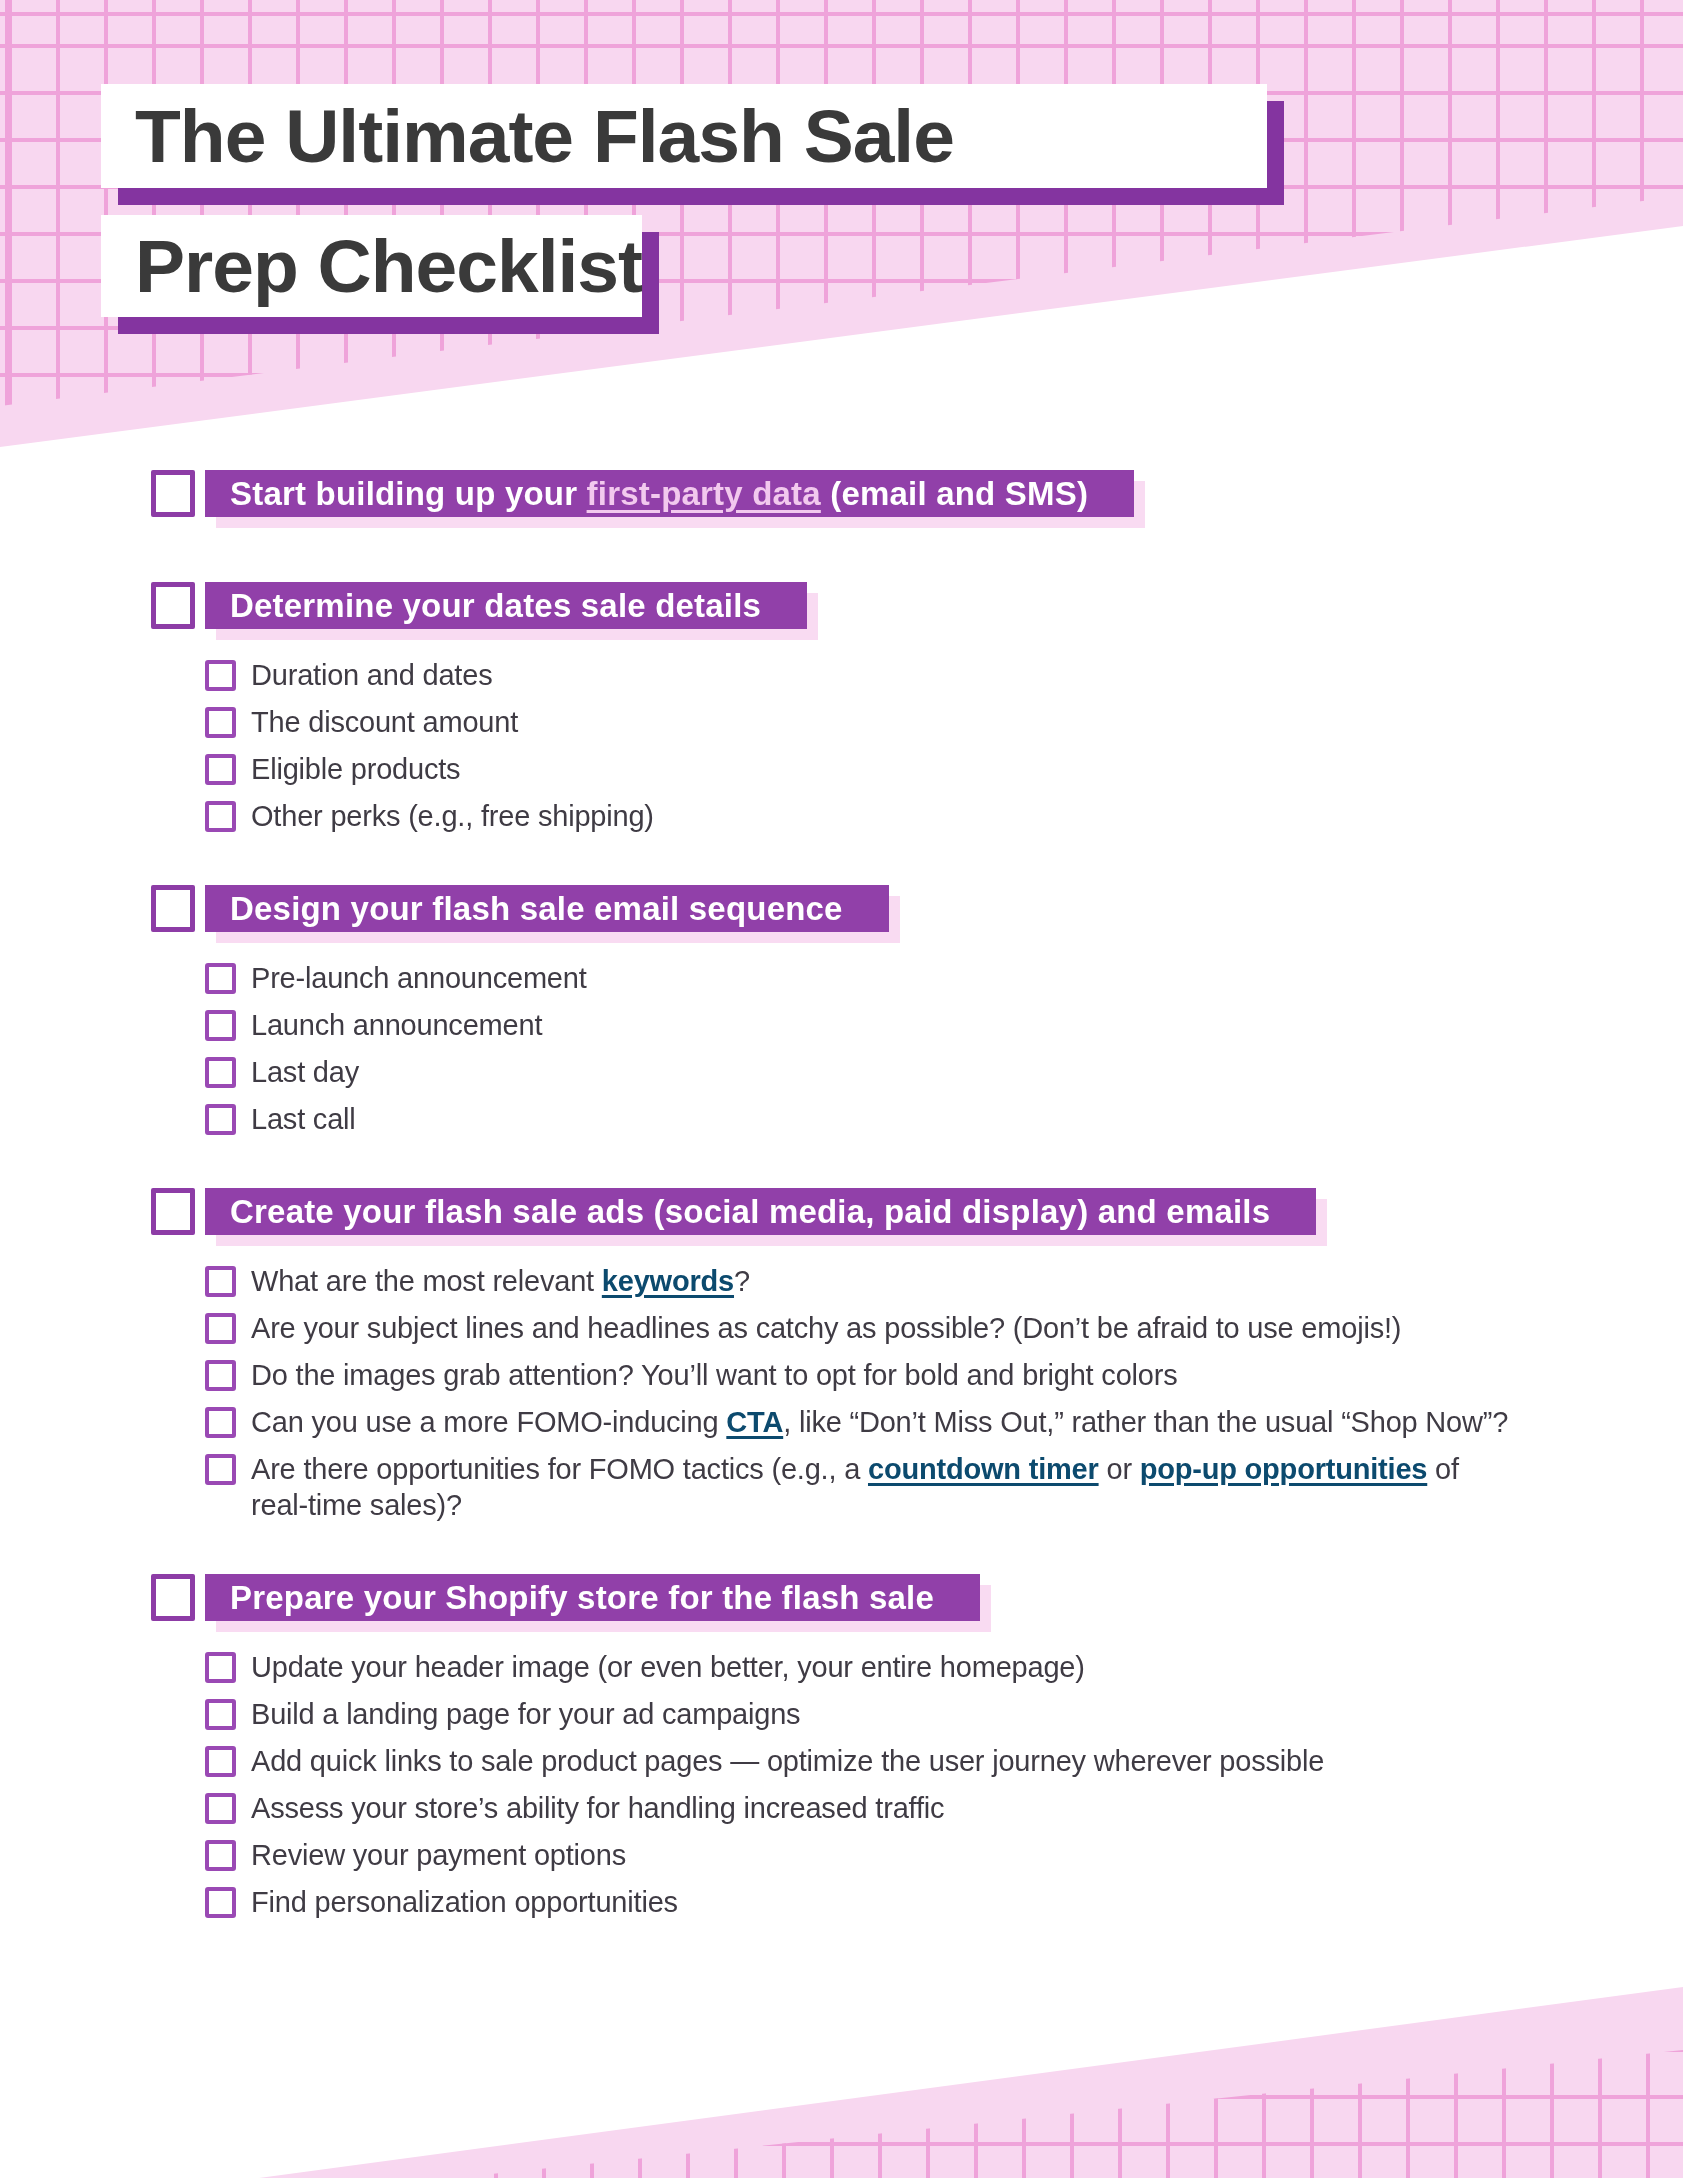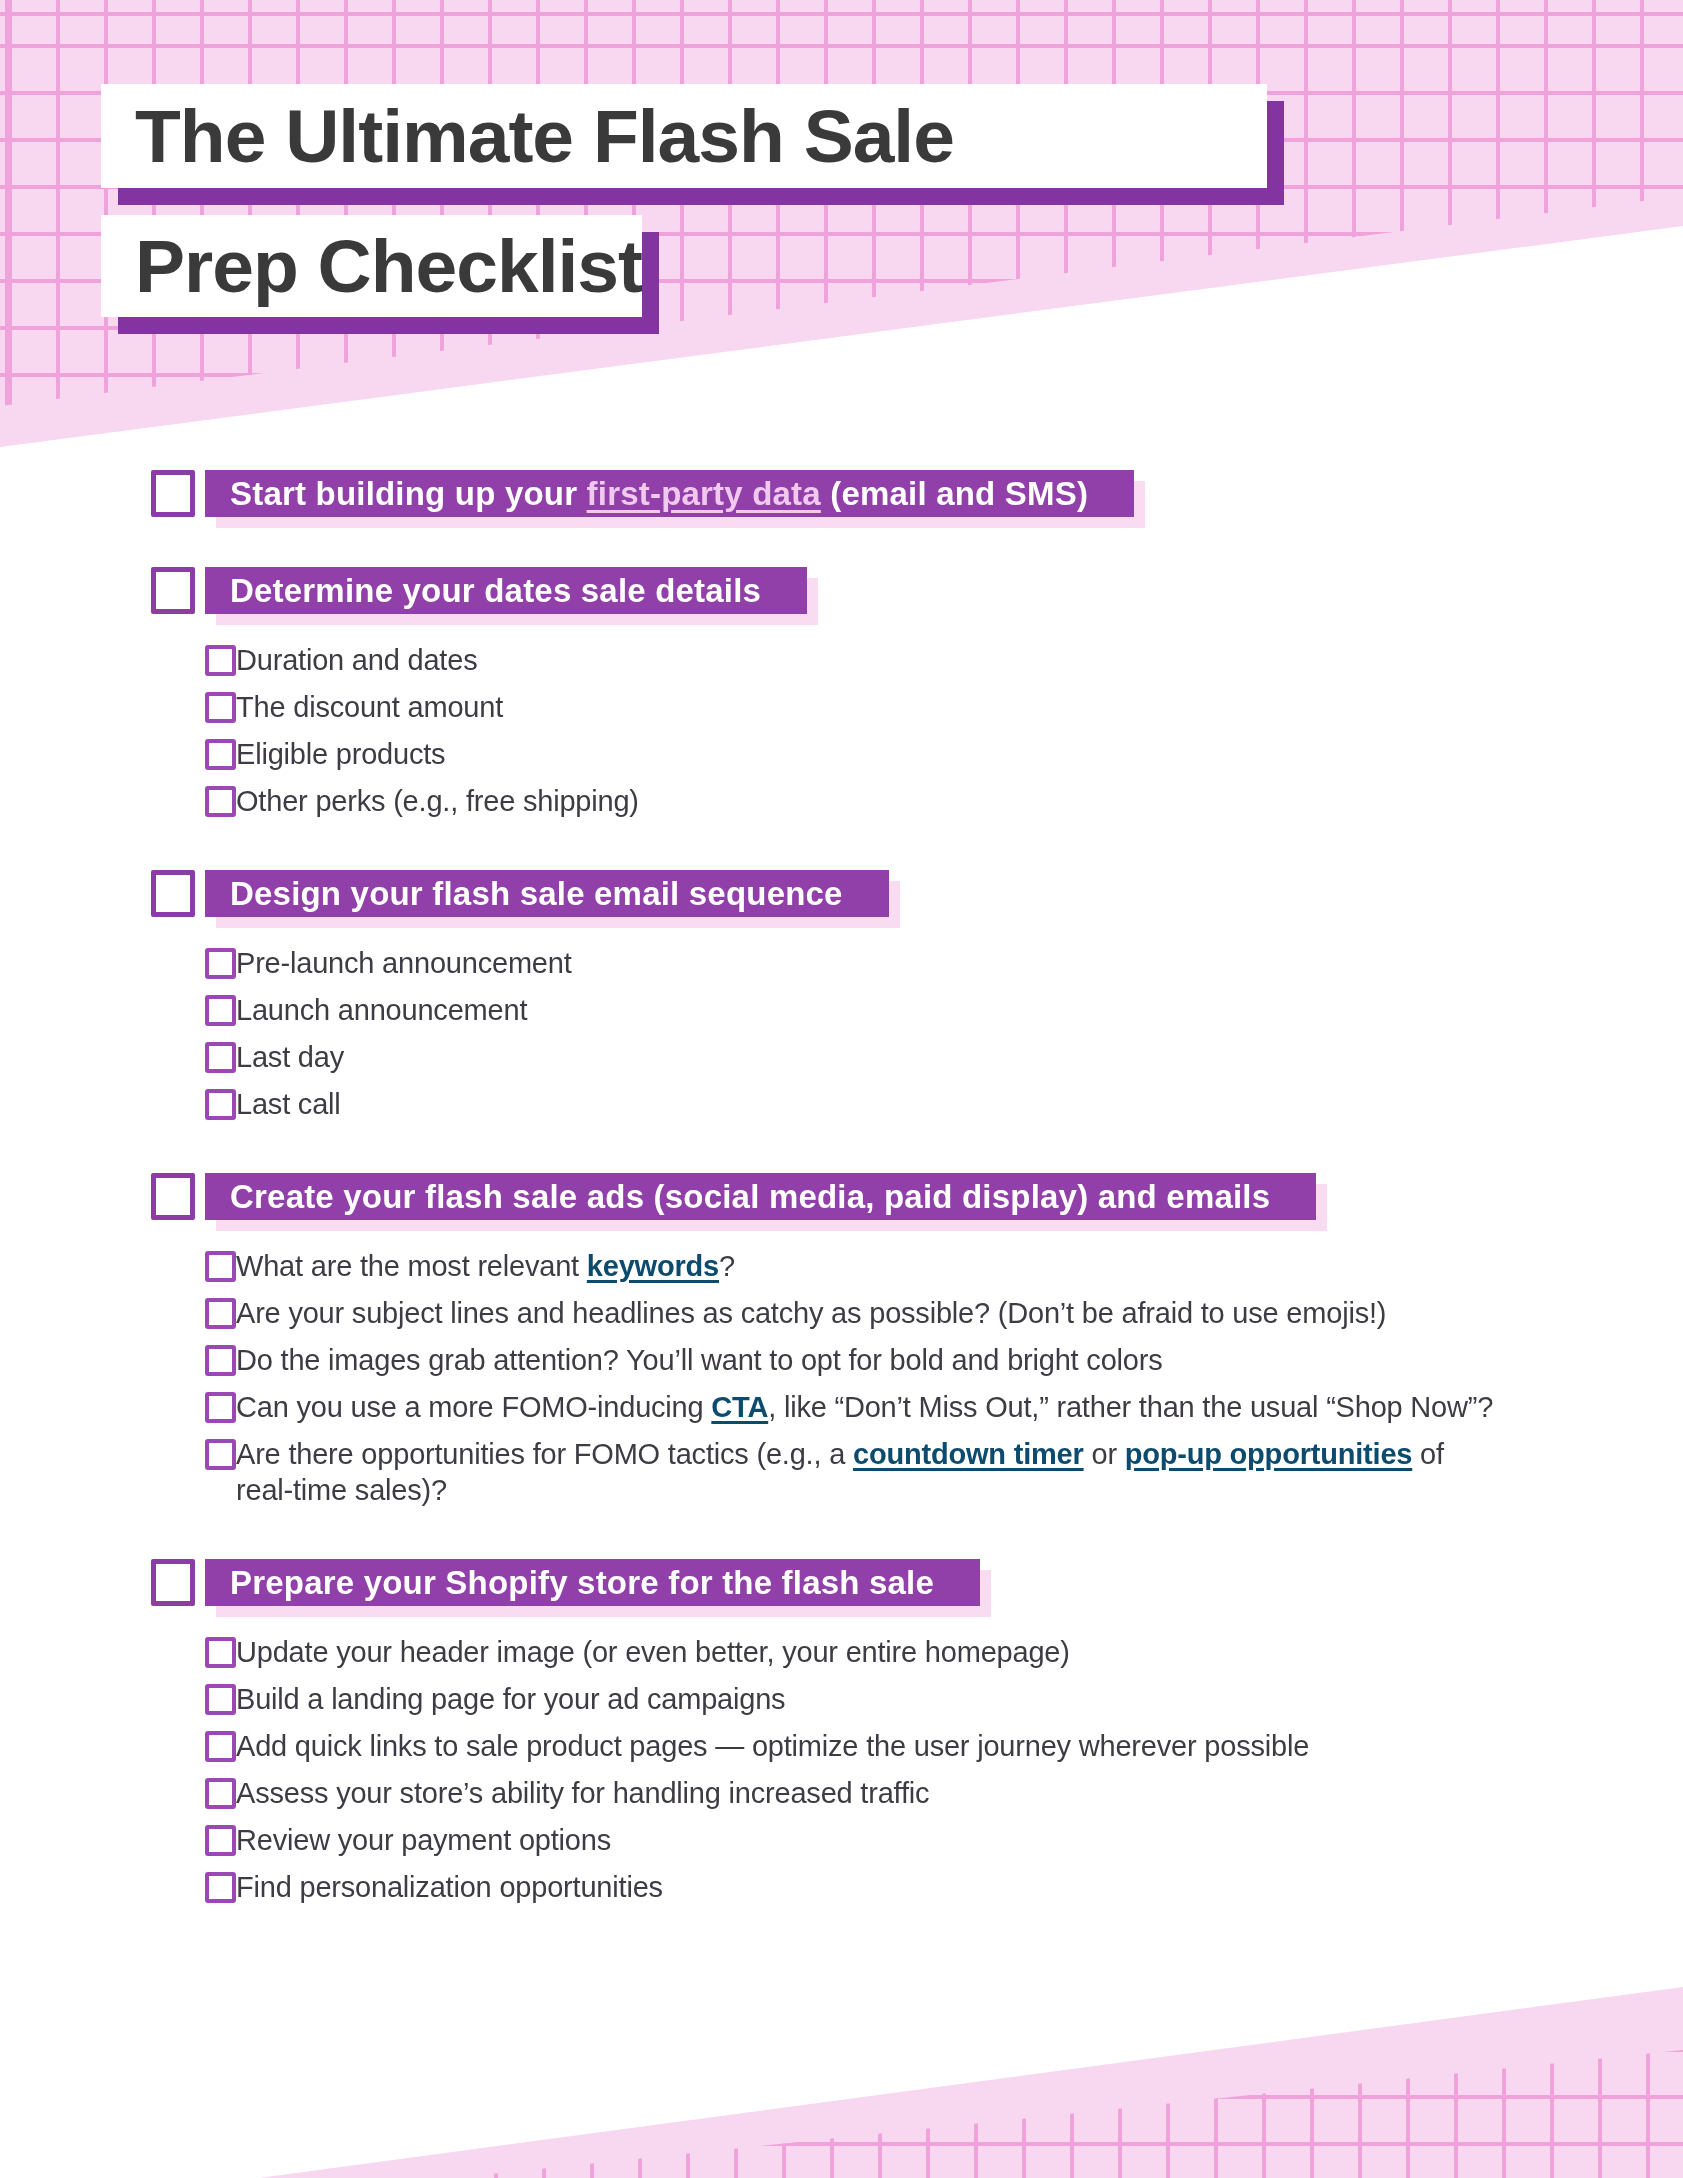--- a/index.html
+++ b/index.html
@@ -53,21 +53,21 @@
     padding-left:34px;
     box-sizing:border-box;
   }
   .title-box.line1{top:84px;width:1166px;height:104px;}
   .title-box.line2{top:215px;width:541px;height:102px;line-height:102px;text-align:center;}
   
   .checklist{
     position:absolute;left:151px;top:470px;width:1465px;
   }
   .check-section{margin-bottom:51px;}
-  .check-section.first-gap{margin-bottom:50px;}
+  .check-section.first-gap{margin-bottom:65px;}
   .sec-head{display:flex;align-items:stretch;gap:10px;}
   .big-box{
     flex:none;width:44px;height:47px;
     background:#ffffff;
     border:5px solid #8d3ca6;
     border-radius:2px;
     box-sizing:border-box;
   }
   .sec-bar{
     height:47px;line-height:47px;
@@ -75,21 +75,21 @@
     color:#ffffff;
     font-weight:700;
     font-size:33px;
     letter-spacing:0.2px;
     padding:0 46px 0 25px;
     box-shadow:11px 11px 0 0 #f9dbf2;
     white-space:nowrap;
   }
   .items{list-style:none;margin:28px 0 0 54px;padding:0;}
   .items li{
-    display:flex;align-items:flex-start;
+    display:flex;align-items:flex-start;gap:15px;
     margin-bottom:11px;
   }
   .items li:last-child{margin-bottom:0;}
   .item-box{
     flex:none;width:31px;height:31px;
     margin-top:3px;
     background:#ffffff;
     border:4px solid #9a49b4;
     border-radius:3px;
     box-sizing:border-box;

